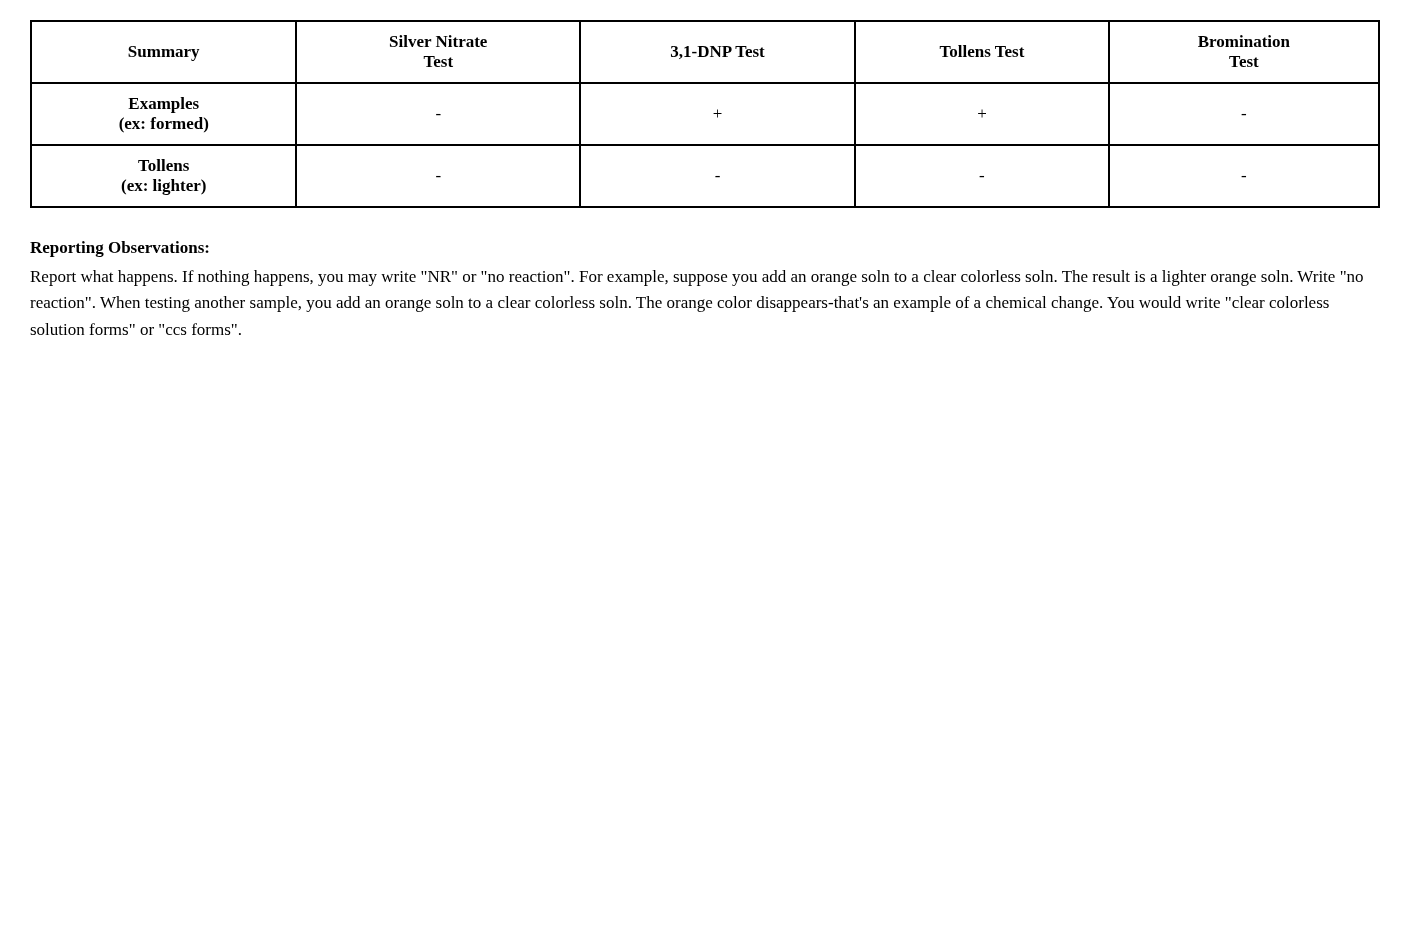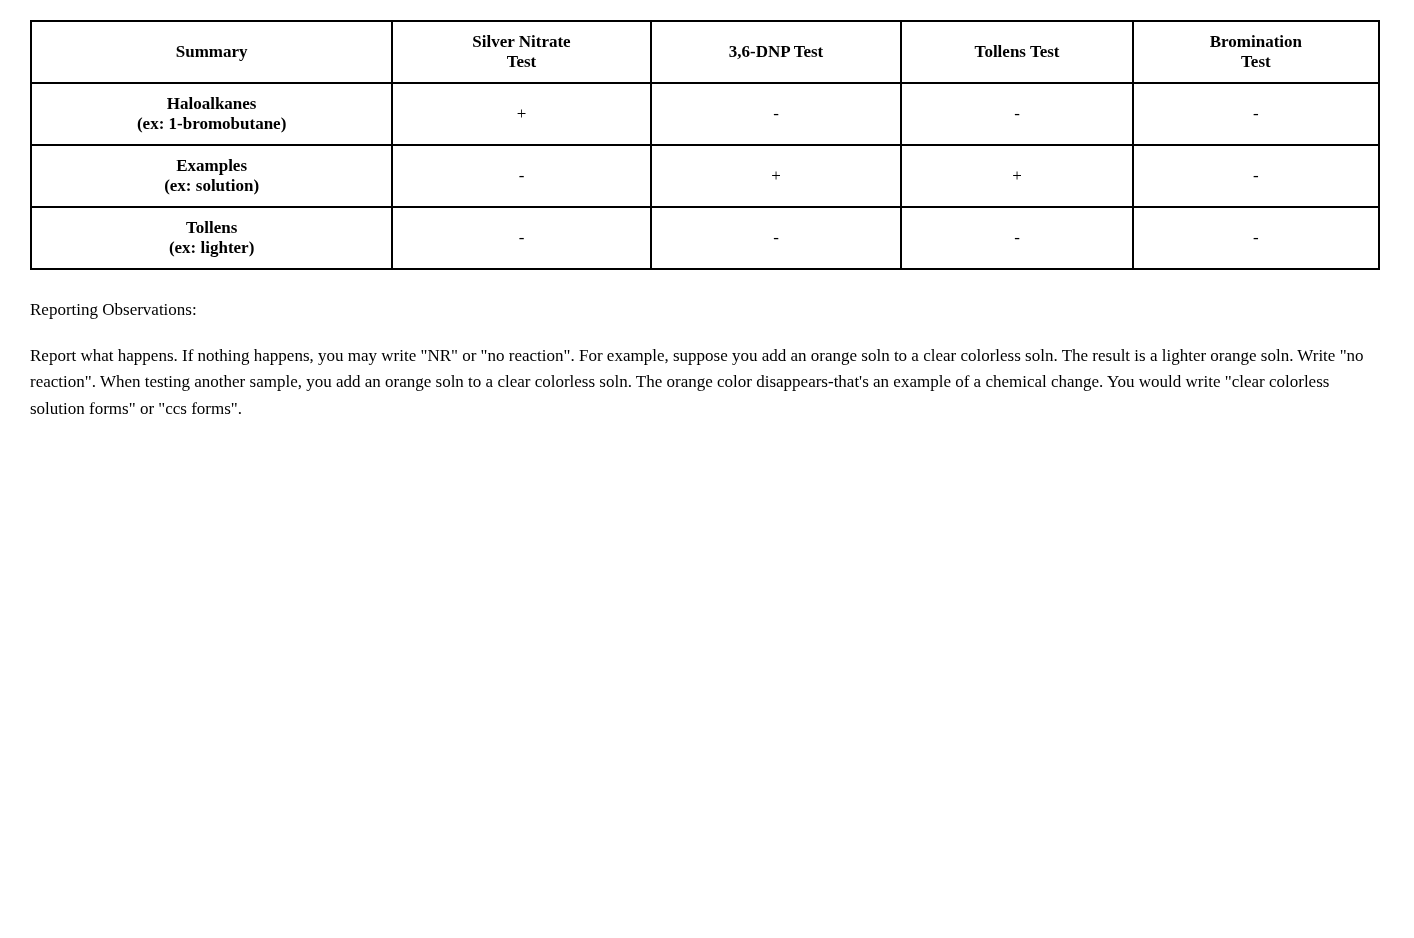--- a/index.html
+++ b/index.html
@@ -50,64 +50,54 @@
       font-weight: bold;
       text-align: center;
     }
 
     .content-section {
       max-width: 1350px;
       margin-top: 10px;
     }
 
     .reporting-heading {
-      font-weight: normal;
+      font-weight: bold;
       font-size: 17px;
-      margin-bottom: 23px;
+      margin-bottom: 6px;
     }
 
     .paragraph {
       font-size: 17px;
       line-height: 1.55;
       margin-bottom: 18px;
     }
   </style>
 </head>
 <body>
 
 <div class="table-container">
   <table>
     <thead>
       <tr>
         <th>Summary</th>
         <th>
           <span>Silver Nitrate<br>Test</span>
         </th>
-        <th>3,6-DNP Test</th>
+        <th>3,1-DNP Test</th>
         <th>Tollens Test</th>
         <th>
           <span>Bromination<br>Test</span>
         </th>
       </tr>
     </thead>
     <tbody>
       <tr>
         <td class="row-header">
-          <span>Haloalkanes</span><br>
-          <span>(ex: 1-bromobutane)</span>
-        </td>
-        <td>+</td>
-        <td>-</td>
-        <td>-</td>
-        <td>-</td>
-      </tr>
-      <tr>
-        <td class="row-header">
           <span>Examples</span><br>
-          <span>(ex: solution)</span>
+          <span>(ex: formed)</span>
         </td>
         <td>-</td>
         <td>+</td>
         <td>+</td>
         <td>-</td>
       </tr>
       <tr>
         <td class="row-header">
           <span>Tollens</span><br>
           <span>(ex: lighter)</span>

